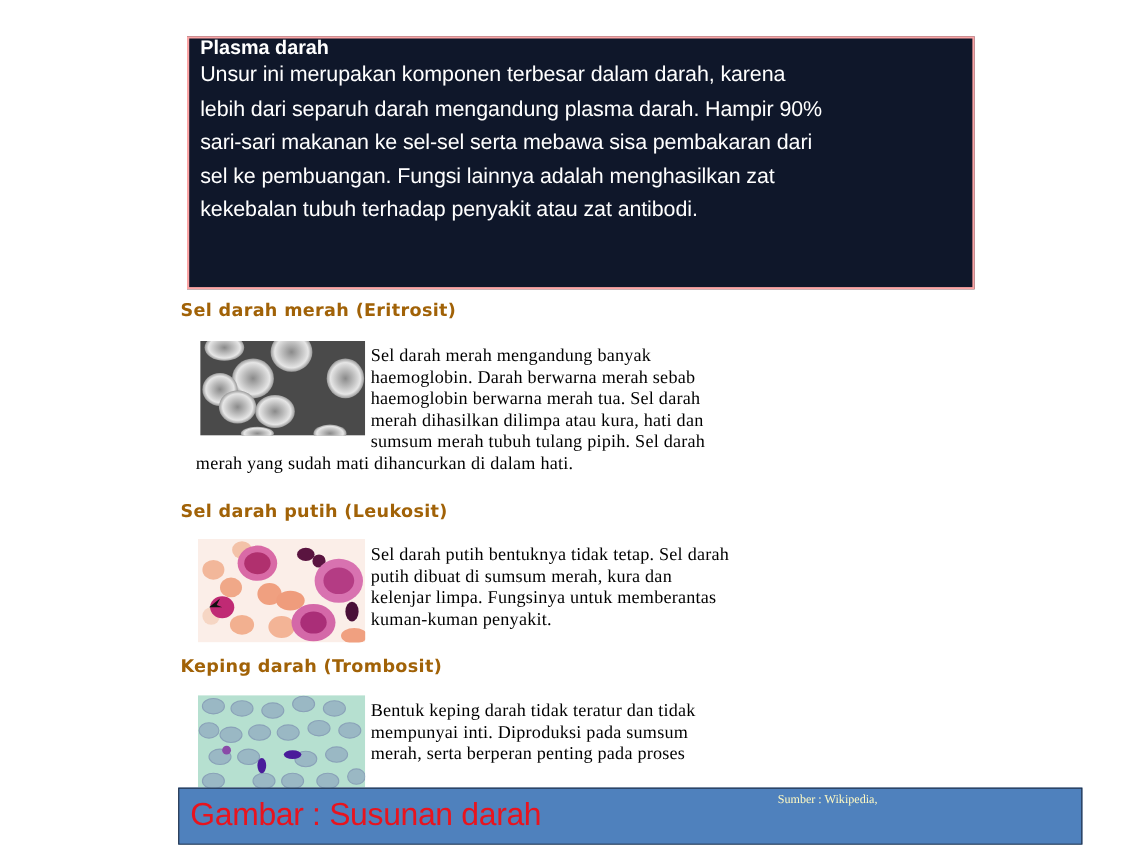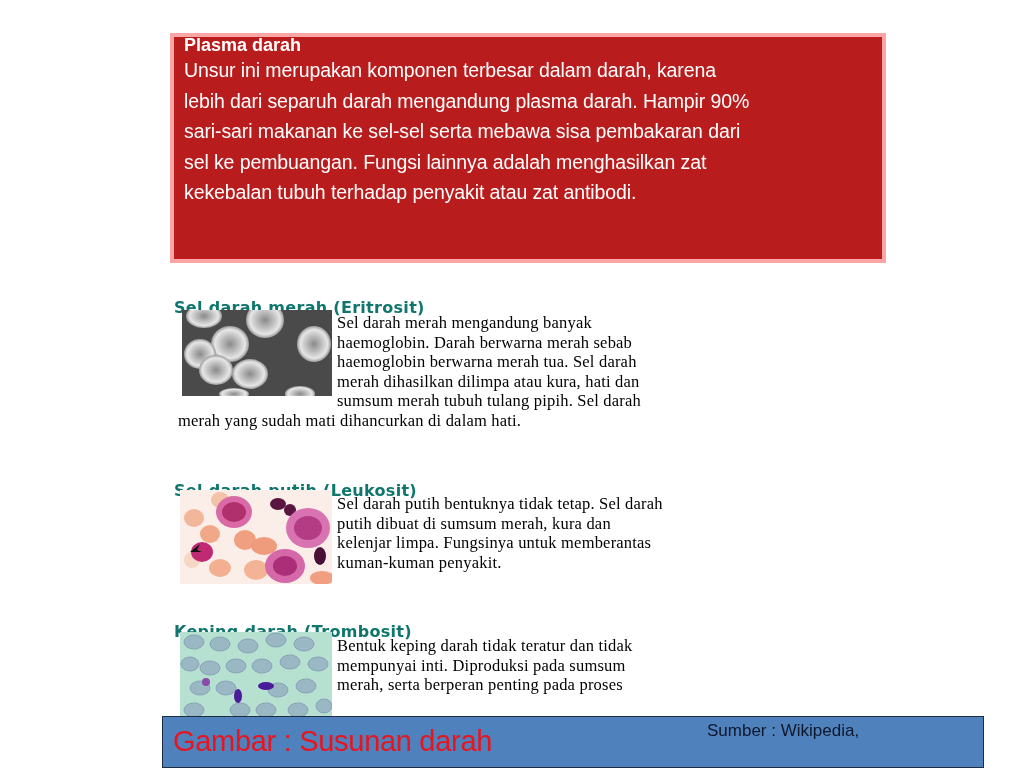--- a/index.html
+++ b/index.html
@@ -1,35 +1,35 @@
 <!DOCTYPE html>
 <html><head>
 <meta charset="utf-8">
 <style>
   html, body { margin:0; padding:0; }
   body { width:1024px; height:768px; background:#ffffff; position:relative; overflow:hidden; }
   .plasma-box {
     position:absolute; left:170px; top:33px; width:716px; height:230px;
-    background:#b91c1c; border:4px solid #fca5a5; box-sizing:border-box;
+    background:#0f172a; border:2px solid #fca5a5; box-sizing:border-box;
     color:#ffffff; font-family:"Liberation Sans", sans-serif;
     padding:0 10px;
   }
   .plasma-title { font-size:18px; font-weight:bold; line-height:20px; margin-top:-2px; }
   .plasma-body { font-size:19.5px; line-height:30.5px; letter-spacing:-0.1px; }
-  .section { position:absolute; left:174px; width:720px; font-family:"DejaVu Sans", sans-serif; color:#0f766e;margin-top:26px; }
+  .section { position:absolute; left:164px; width:720px; font-family:"DejaVu Sans", sans-serif; color:#a16207; }
   .section-title { font-family:"DejaVu Sans", sans-serif; font-weight:bold; font-size:16px; letter-spacing:0.3px; }
   .section-text { font-size:16.5px; line-height:19.5px; letter-spacing:0.2px; }
   .thumb { position:absolute; }
   .desc { position:absolute; }
   .caption-box {
     position:absolute; left:162px; top:716px; width:822px; height:52px;
     background:#4f81bd; border:1px solid #1f2d44; box-sizing:border-box;
   }
   .caption-title { position:absolute; left:10px; top:8px; color:#e8141e; font-family:"Liberation Sans", sans-serif; font-size:29px; letter-spacing:-0.3px; }
-  .source-line1 { position:absolute; left:544px; top:4px; color:#0f172a; font-family:Liberation Sans, sans-serif; font-size:17px; }
+  .source-line1 { position:absolute; left:544px; top:4px; color:#fef9c3; font-family:Liberation Serif, serif; font-size:11px; }
   .source-line2 { position:absolute; left:436px; top:27px; color:#1a2a44; font-family:"Liberation Sans", sans-serif; font-size:13px;margin-top:48px; }
 </style>
 </head>
 <body>
 
 <div class="plasma-box">
   <div class="plasma-title">Plasma darah</div>
   <div class="plasma-body">
     <div>Unsur ini merupakan komponen terbesar dalam darah, karena</div>
     <div>lebih dari separuh darah mengandung plasma darah. Hampir 90%</div>

